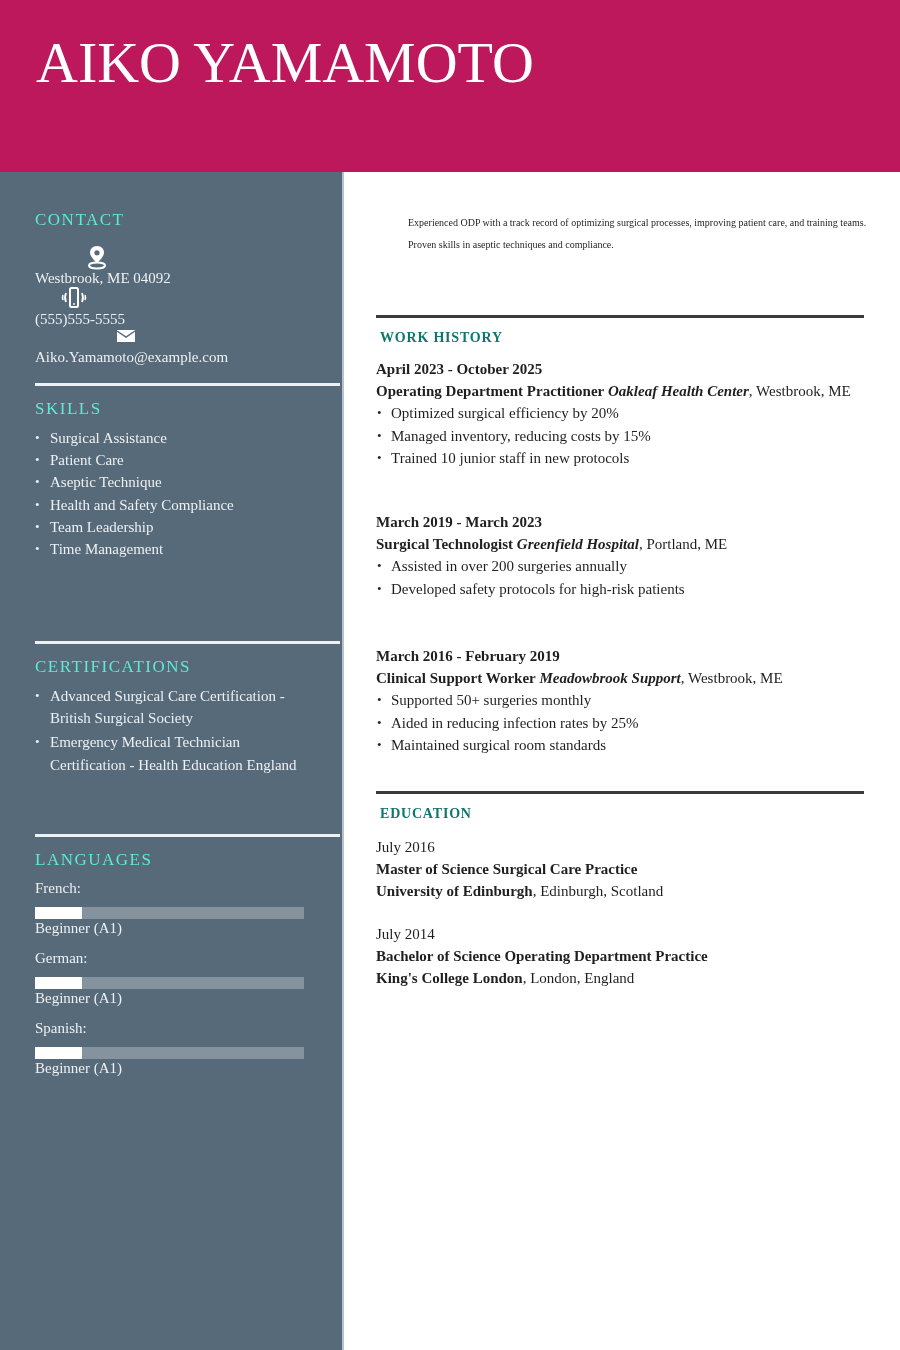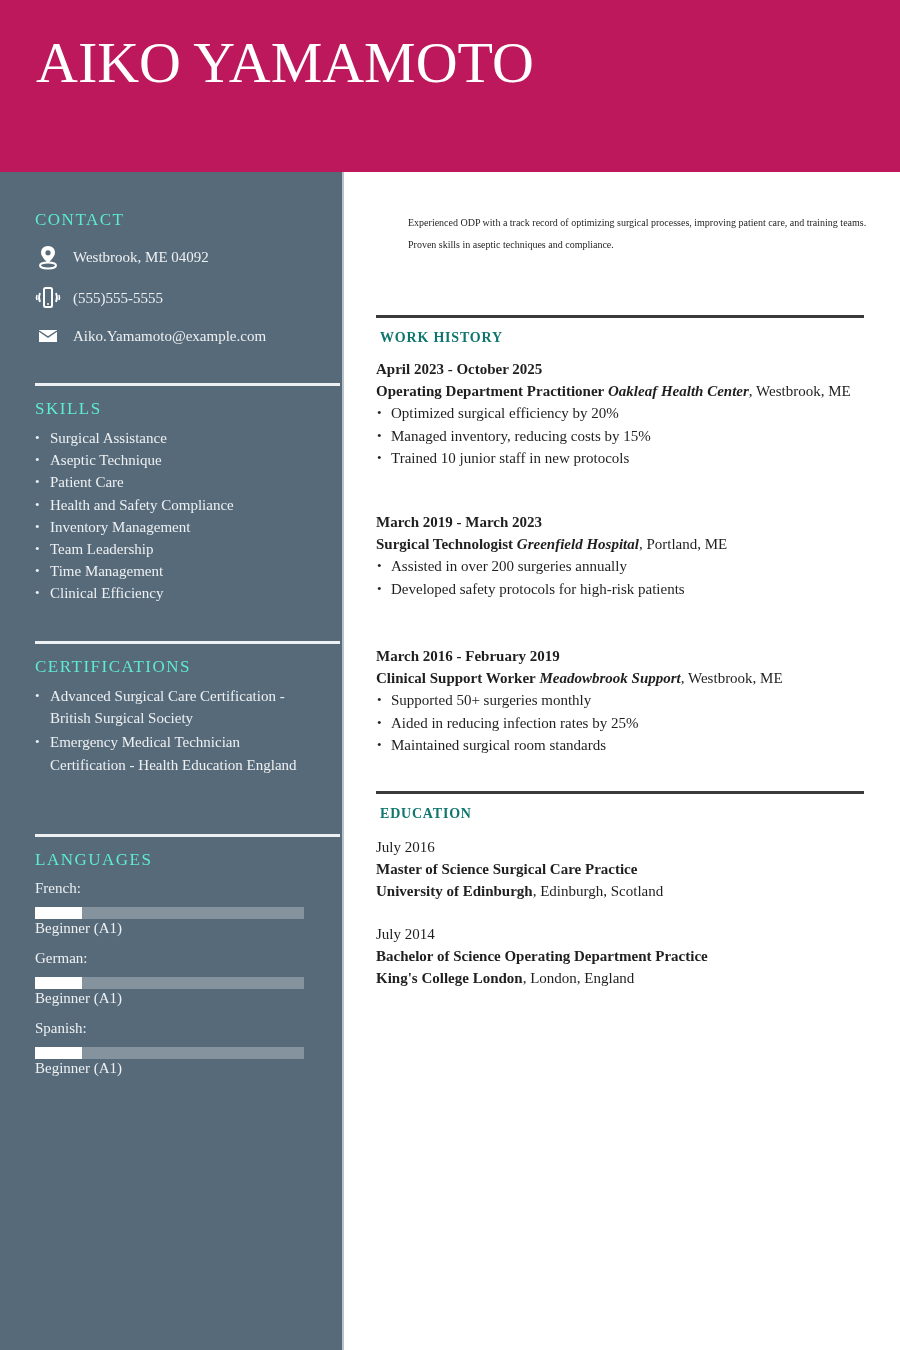--- a/index.html
+++ b/index.html
@@ -29,21 +29,21 @@
     .side-section { position: absolute; left: 35px; width: 305px; }
     .side-title {
       font-family: "Liberation Serif", serif; font-size: 17px; letter-spacing: 1.5px;
       color: #5eead4; font-weight: normal;
     }
     .side-rule {
       position: absolute; left: 35px; width: 305px; height: 3px;
       background: #eef1f3;
     }
 
-    .contact-row { position: absolute; left: 0; display: flex; align-items: center; }
+    .contact-row { position: absolute; left: 0; display: flex; align-items: center; flex-direction: column; }
     .contact-row .ico { width: 26px; height: 26px; display: flex; align-items: center; justify-content: center; margin-right: 12px; }
     .contact-row .txt { font-size: 15px; color: #eef0f2; }
 
     .bullet-list { list-style: none; }
     .bullet-list li {
       position: relative; padding-left: 15px; font-size: 15px; line-height: 22.2px; color: #eef0f2;
     }
     .bullet-list li::before {
       content: "•"; position: absolute; left: 0; top: 0; font-size: 13px;
     }
@@ -118,27 +118,25 @@
       <span class="txt">Aiko.Yamamoto@example.com</span>
     </div>
   </div>
 
   <div class="side-rule" style="top:211px;"></div>
 
   <div class="side-section" style="top:227px;">
     <div class="side-title">SKILLS</div>
     <ul class="bullet-list" style="margin-top:8px;">
       <li>Surgical Assistance</li>
+      <li>Patient Care</li>
       <li>Aseptic Technique</li>
-      <li>Patient Care</li>
       <li>Health and Safety Compliance</li>
-      <li>Inventory Management</li>
       <li>Team Leadership</li>
       <li>Time Management</li>
-      <li>Clinical Efficiency</li>
     </ul>
   </div>
 
   <div class="side-rule" style="top:469px;"></div>
 
   <div class="side-section" style="top:485px; width:275px;">
     <div class="side-title">CERTIFICATIONS</div>
     <ul class="bullet-list" style="margin-top:8px;">
       <li style="margin-bottom:2px;">Advanced Surgical Care Certification - British Surgical Society</li>
       <li>Emergency Medical Technician Certification - Health Education England</li>

